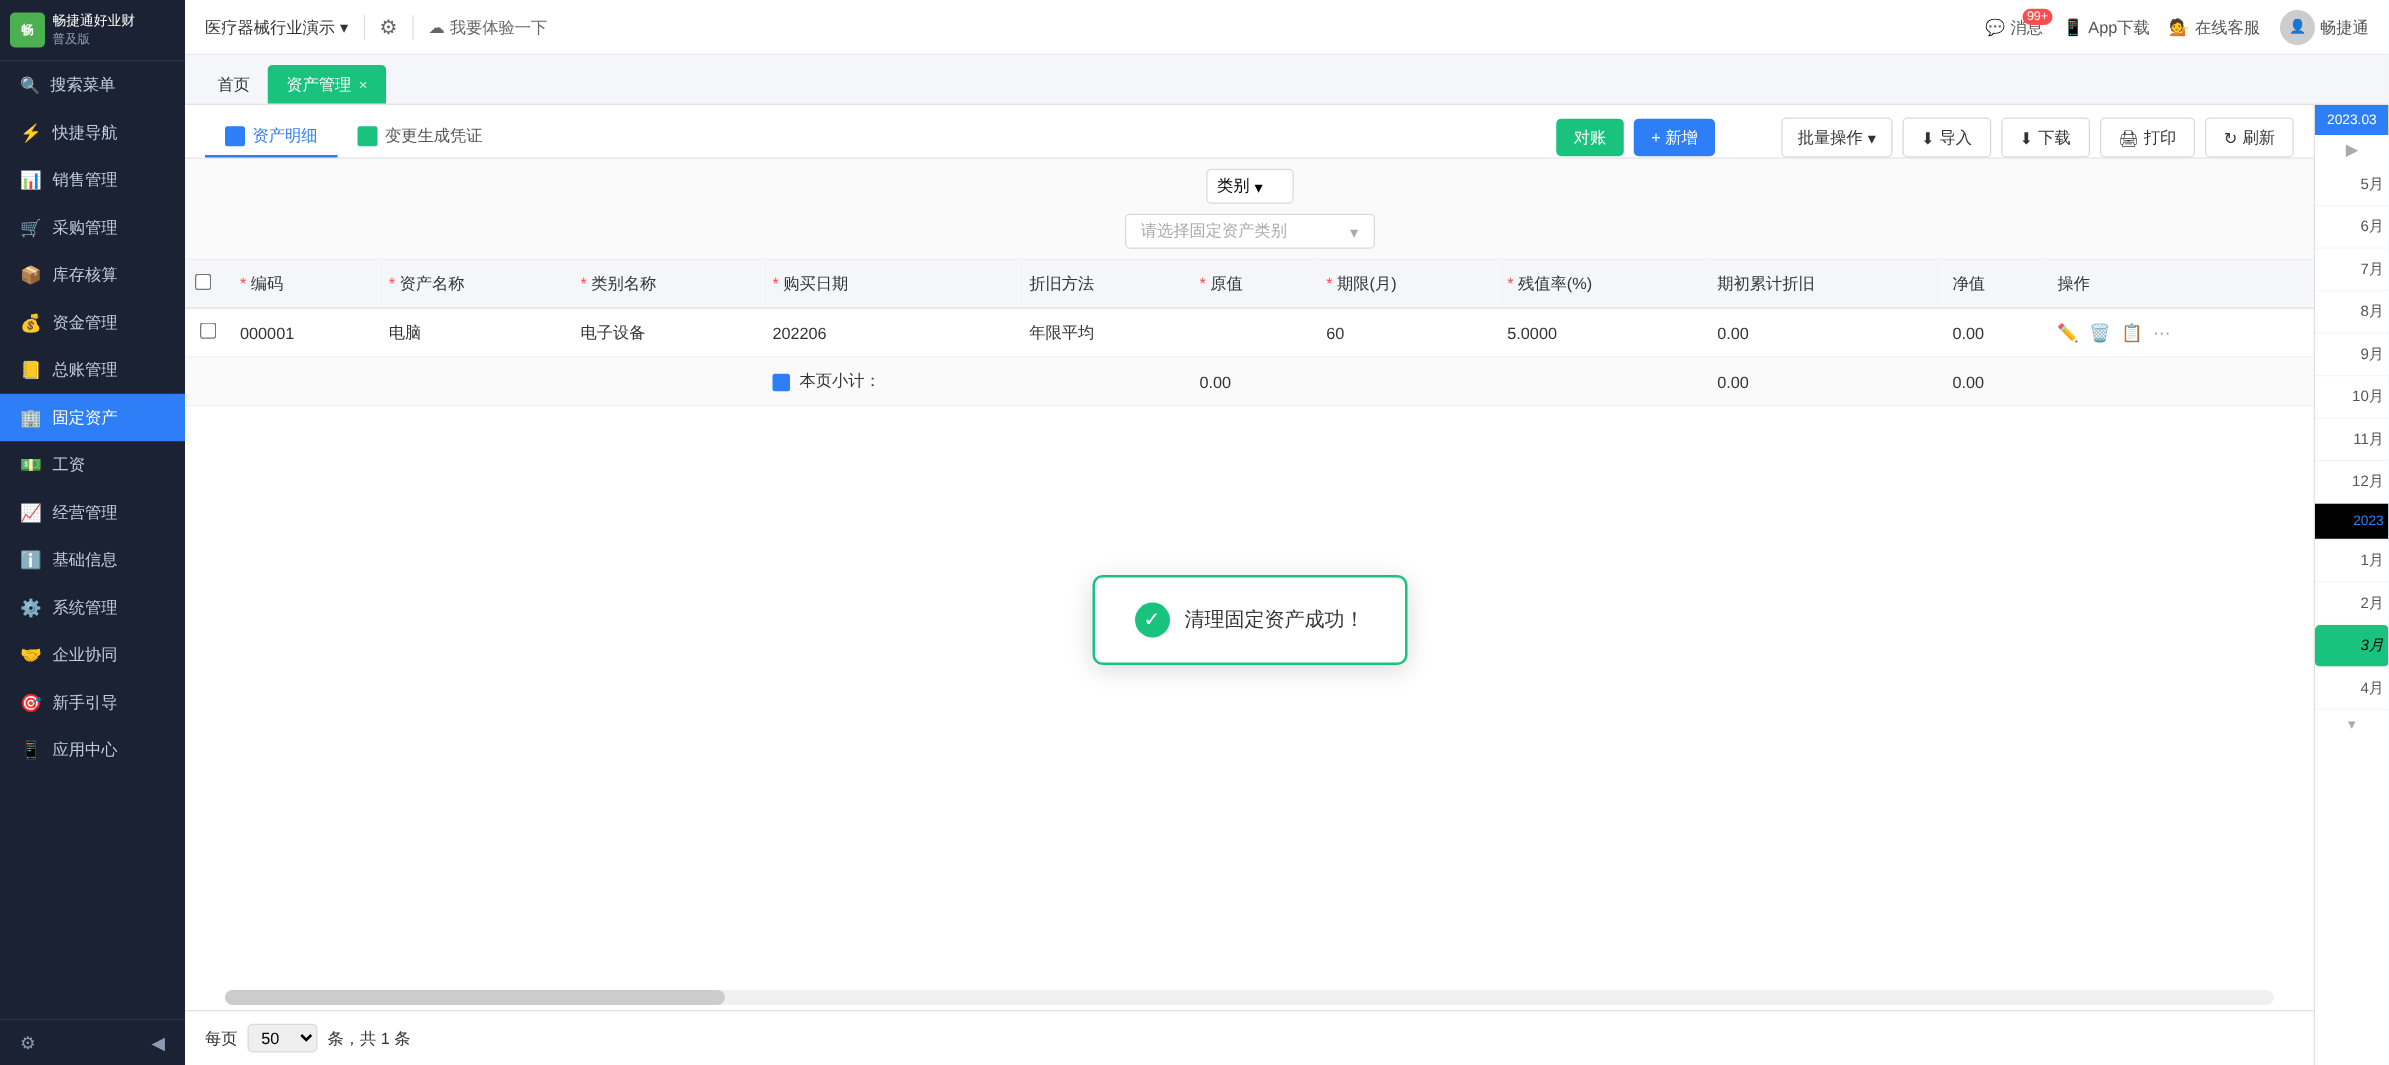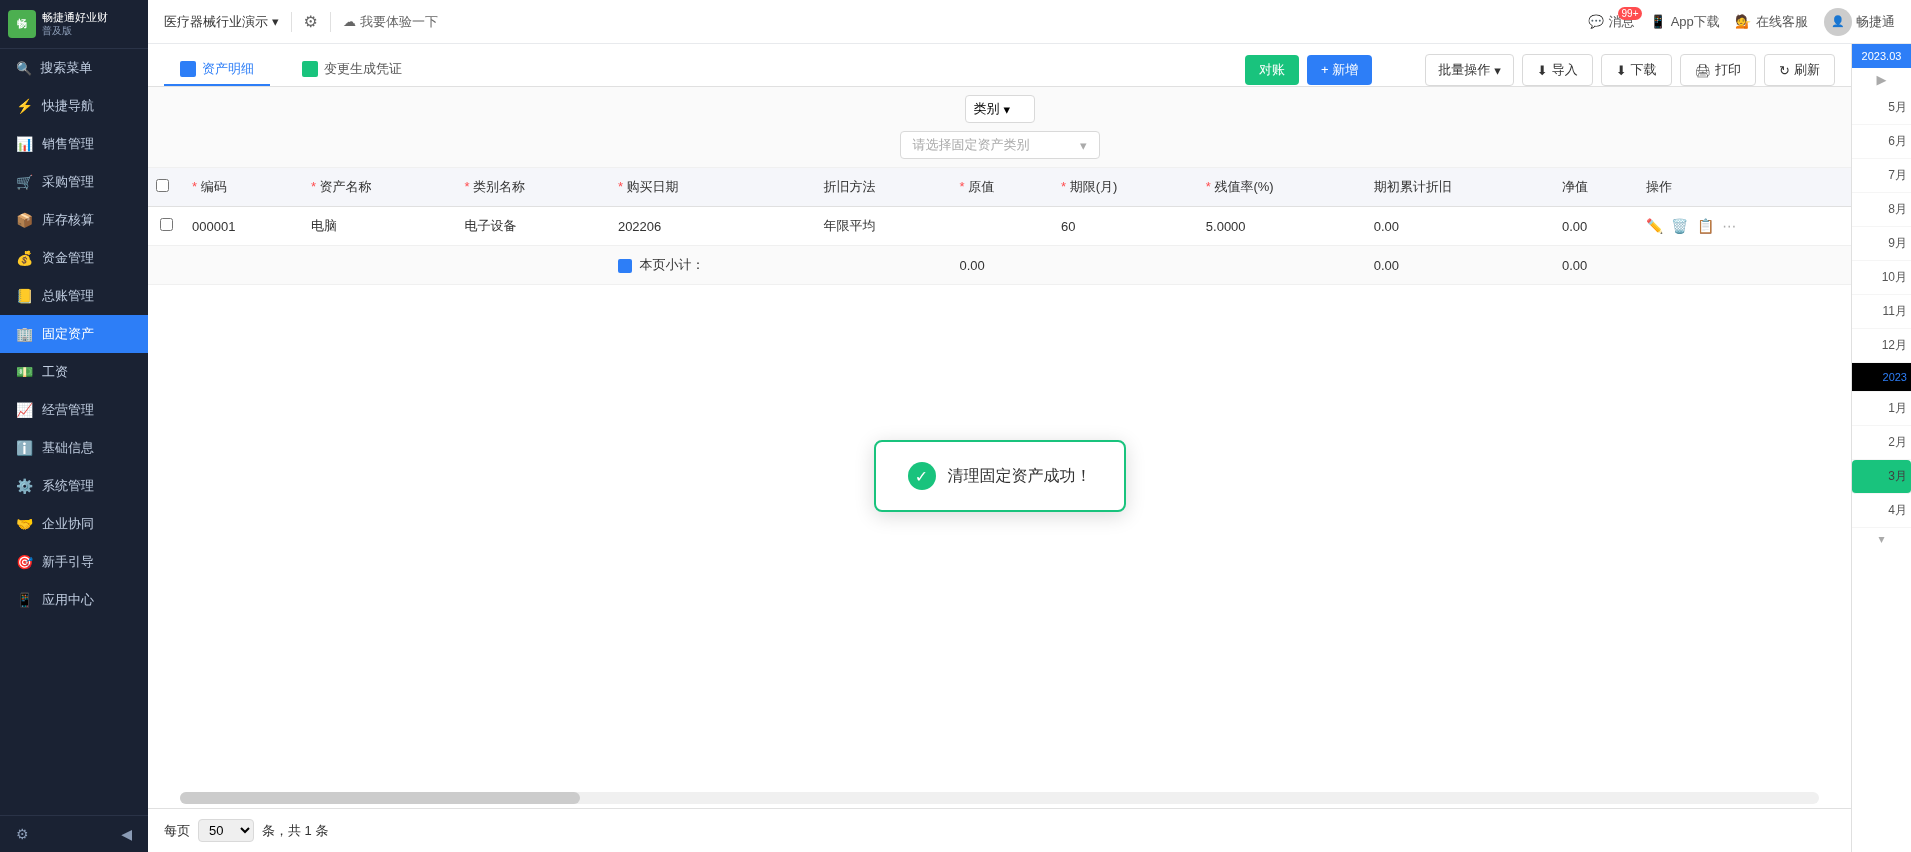--- a/index.html
+++ b/index.html
@@ -231,21 +231,21 @@
       flex-direction: column;
       overflow: hidden;
       background: white;
     }
 
     
     .sub-tabbar {
       display: flex;
       align-items: center;
       padding: 10px 16px 0;
-      gap: 16px;
+      gap: 0;
       border-bottom: 1px solid #e0e0e0;
       flex-shrink: 0;
     }
     .sub-tab {
       padding: 6px 16px;
       font-size: 13px;
       cursor: pointer;
       display: flex;
       align-items: center;
       gap: 6px;
@@ -475,22 +475,23 @@
     .cal-month {
       padding: 8px 4px;
       text-align: right;
       font-size: 12px;
       color: #555;
       cursor: pointer;
       border-bottom: 1px solid #f5f5f5;
     }
     .cal-month.current {
       background: #19c37d;
-      color: #404040;
+      color: #000000;
       border-radius: 4px;
+      font-style: italic;
     }
     .cal-month.year-label {
       background: #000000;
       color: #2d7ef7;
       font-weight: normal;
       font-size: 11px;
     }
     .cal-year-btn {
       text-align: center;
       padding: 4px;
@@ -659,20 +660,29 @@
         <span>💁</span>
         <span>在线客服</span>
       </div>
       <div class="topbar-right-item">
         <div class="topbar-avatar">👤</div>
         <span>畅捷通</span>
       </div>
     </div>
   </div>
 
+  <div class="tabbar">
+    <div class="tab-home">
+      <span>首页</span>
+    </div>
+    <div class="tab active">
+      <span>资产管理</span>
+      <span class="tab-close">×</span>
+    </div>
+  </div>
 
   <div class="content-area">
     <div class="content-main">
 
       <div class="sub-tabbar">
         <div class="sub-tab active">
           <span class="sub-tab-icon"></span>
           <span>资产明细</span>
         </div>
         <div class="sub-tab">

